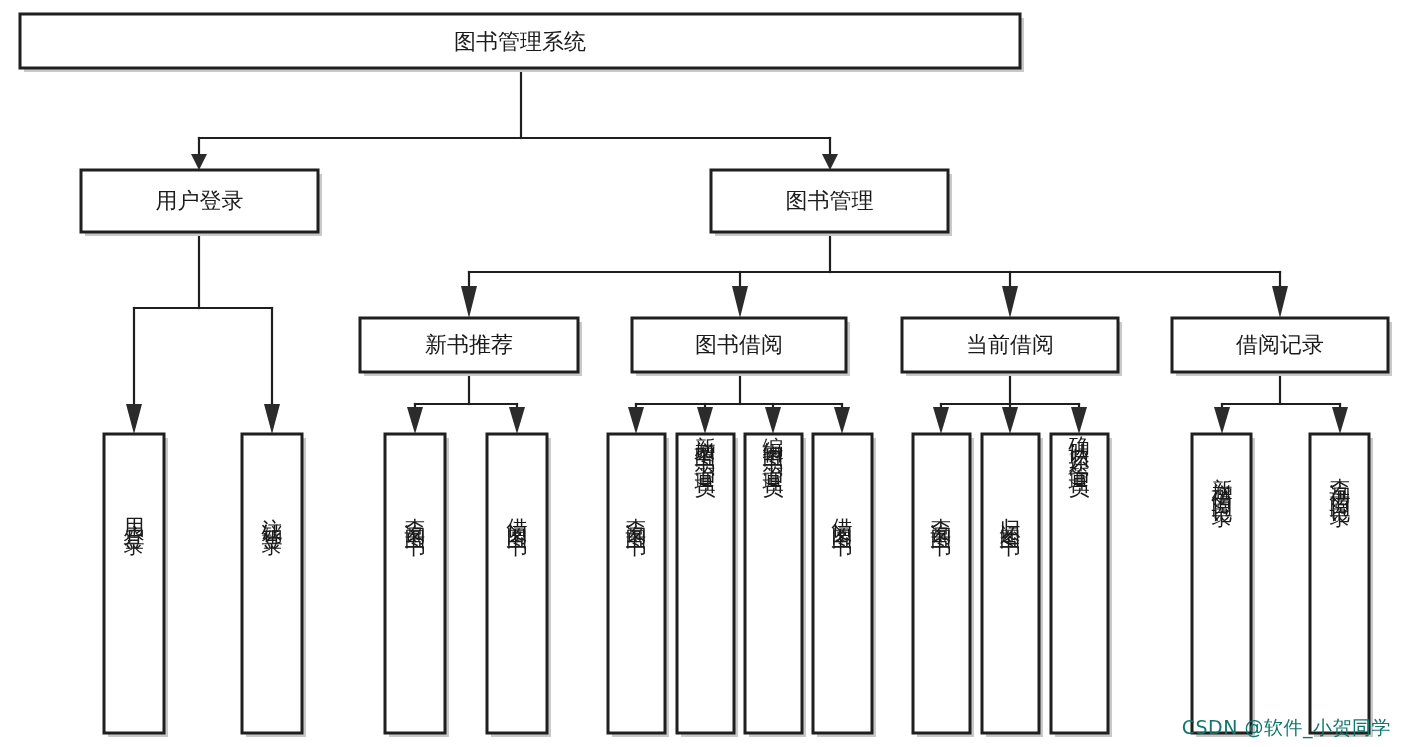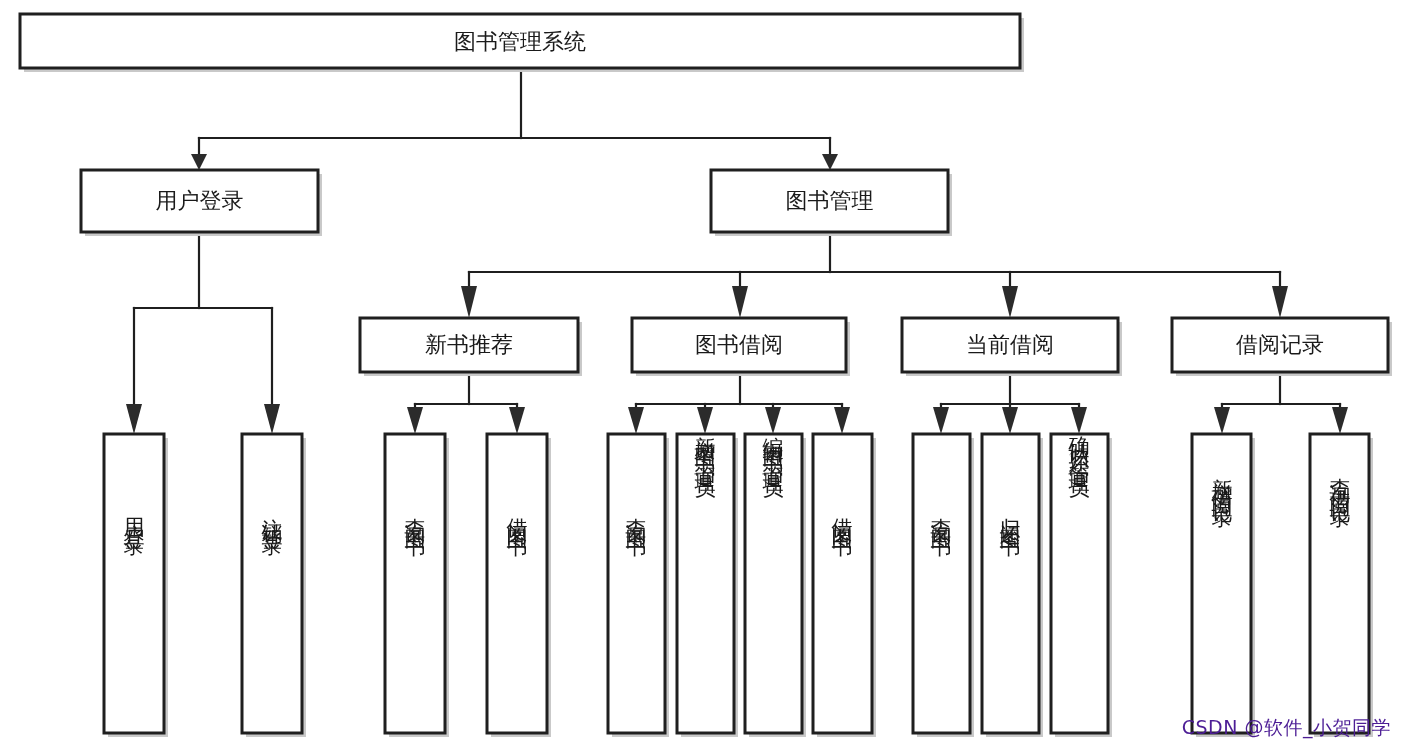--- a/index.html
+++ b/index.html
@@ -53,21 +53,21 @@
     font-size: 21px;
     fill: #1a1a1a;
     text-anchor: middle;
   }
   .watermark {
     position: absolute;
     right: 14px;
     bottom: 6px;
     font-family: "DejaVu Sans", "Liberation Sans", sans-serif;
     font-size: 19px;
-    color: #4c1d95;
+    color: #0f766e;
     letter-spacing: 0.5px;
     white-space: nowrap;
     pointer-events: none;
   }
 </style>
 </head>
 <body>
 
 <svg id="diagram" viewBox="0 0 1405 747" xmlns="http://www.w3.org/2000/svg">
 

